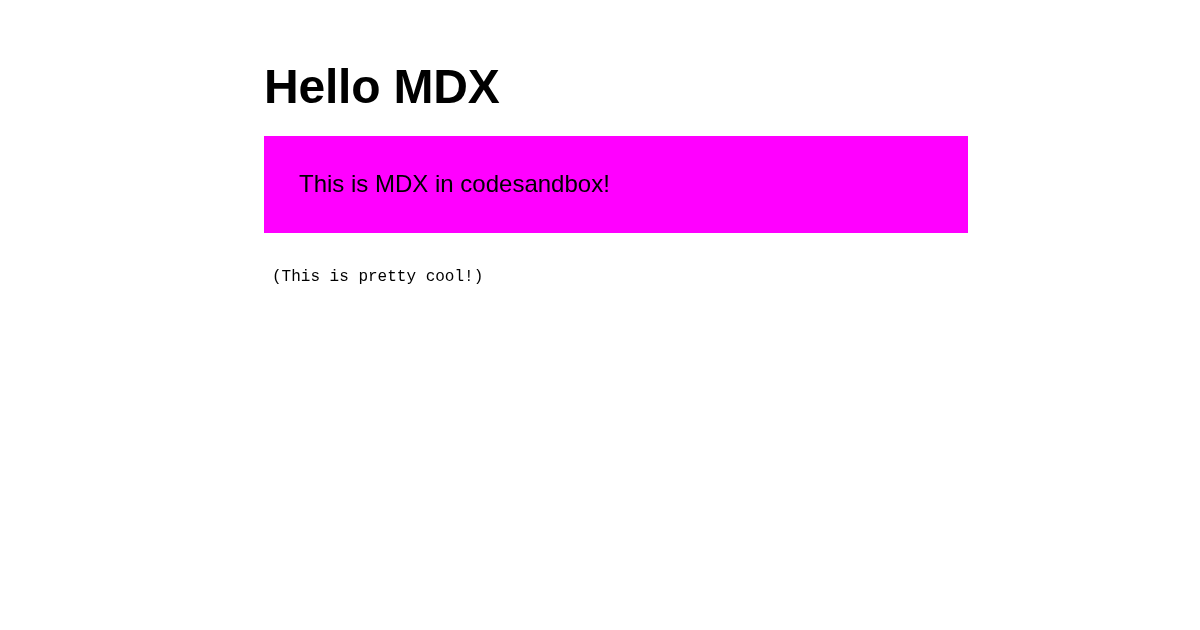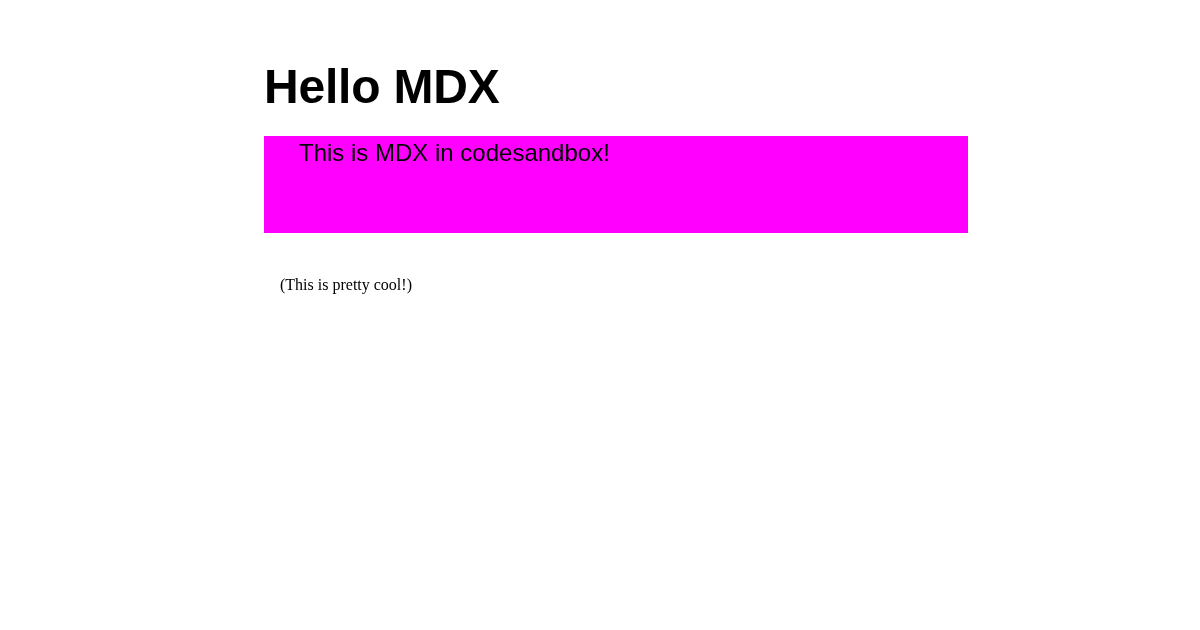--- a/index.html
+++ b/index.html
@@ -50,40 +50,41 @@
   }
 
   
   .callout {
     box-sizing: border-box;
     width: 704px;
     height: 97px;
     margin-top: 22px;
     background: #ff00ff;
     display: flex;
+    align-items: center;
     padding: 0 35px;
   }
 
   .callout-text {
     font-family: "Liberation Sans", sans-serif;
     font-size: 24px;
     font-weight: 400;
     line-height: 1.4;
     color: #000000;
     margin: 0;
   }
 
   
   .note {
-    font-family: Liberation Serif, serif;
+    font-family: Liberation Mono, monospace;
     font-size: 16px;
     font-weight: 400;
     line-height: 1.5;
     color: #000000;
-    margin: 16px;
+    margin: 8px;
     padding-top: 24px;
   }
 </style>
 </head>
 <body>
 
 <div class="page">
   <div class="content">
 
     <h1 class="doc-title">Hello MDX</h1>

